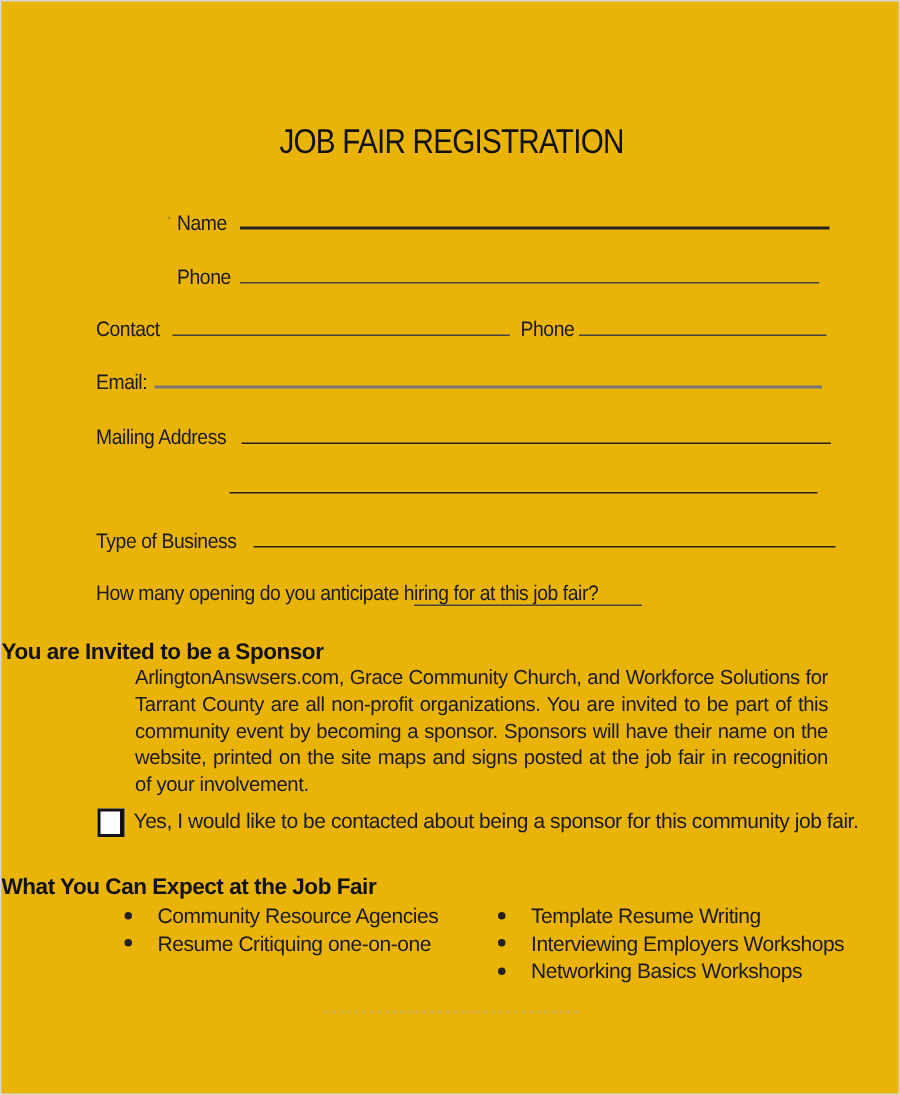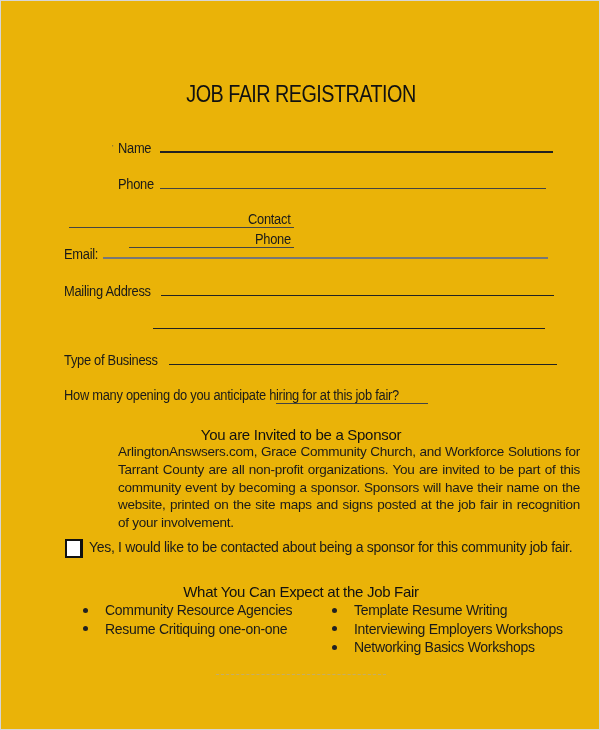--- a/index.html
+++ b/index.html
@@ -5,22 +5,22 @@
     html, body { margin: 0; padding: 0; background: #ffffff; }
     body { width: 600px; height: 730px; overflow: hidden; position: relative; font-family: "Liberation Sans", sans-serif; color: #1a1a1a; }
     .page { position: absolute; left: 0; top: 0; width: 598px; height: 728px; border: 1px solid #d6d6d6; background: #eab308; }
     .title { position: absolute; left: 0; width: 600px; top: 80px; text-align: center; font-family: "Liberation Sans Narrow", "Liberation Sans", sans-serif; font-size: 23px; letter-spacing: -0.6px; transform: scaleX(0.86); transform-origin: center; color: #111; }
     .row { position: absolute; display: flex; align-items: flex-end; font-size: 14px; letter-spacing: -0.3px; }
     .row .lbl { white-space: nowrap; transform: scaleX(0.92); transform-origin: left bottom; }
     .line { border-bottom: 1.5px solid #222; height: 0; margin-bottom: 3px; }
     .line.thin { border-bottom: 1px solid #444; }
     .line.gray { border-bottom: 2px solid #777; }
     .mark { position: absolute; font-size: 8px; color: #555; }
-    .h2 { position: absolute; left: 0; width: 600px; text-align: center; font-weight: normal; font-size: 15px; letter-spacing: -0.3px; color: #111; }
-    .para { position: absolute; left: 89px; width: 462px; top: 442px; font-size: 13.5px; line-height: 17.8px; text-align: justify; letter-spacing: -0.25px; color: #1a1a1a; margin-left: 28px; }
+    .h2 { position: absolute; left: 0; width: 600px; text-align: left; font-weight: bold; font-size: 15px; letter-spacing: -0.3px; color: #111; }
+    .para { position: absolute; left: 89px; width: 462px; top: 442px; font-size: 13.5px; line-height: 17.8px; text-align: justify; letter-spacing: -0.25px; color: #1a1a1a; }
     .checkbox-row { position: absolute; left: 64px; top: 538px; display: flex; align-items: flex-start; font-size: 14px; letter-spacing: -0.3px; }
     .checkbox { width: 13px; height: 15px; border: 2px solid #111; border-right-width: 3px; border-bottom-width: 2px; margin-right: 6px; background: #fff; }
     .bullets { position: absolute; top: 600px; font-size: 14px; letter-spacing: -0.3px; line-height: 18.5px; }
     .bullets .item { display: flex; align-items: center; }
     .bullets .dot { width: 5px; height: 5px; border-radius: 50%; background: #222; margin-right: 17px; margin-left: 4px; }
     .cutoff { position: absolute; top: 673px; left: 215px; width: 170px; height: 4px; border-top: 1px dashed #aaa; opacity: 0.6; }
   </style>
 </head>
 <body>
 
@@ -32,21 +32,21 @@
   <div class="row" style="left:117px; top:139px;">
     <span class="lbl">Name</span>
     <div class="line" style="width:393px; margin-left:6px; border-bottom-width:2px;"></div>
   </div>
 
   <div class="row" style="left:117px; top:175px;">
     <span class="lbl">Phone</span>
     <div class="line thin" style="width:386px; margin-left:3px;"></div>
   </div>
 
-  <div class="row" style="left:63px; top:210px;flex-direction:column;">
+  <div class="row" style="left:63px; top:210px;">
     <span class="lbl">Contact</span>
     <div class="line thin" style="width:225px; margin-left:5px;"></div>
     <span class="lbl" style="margin-left:7px;">Phone</span>
     <div class="line thin" style="width:165px; margin-left:0px;"></div>
   </div>
 
   <div class="row" style="left:63px; top:245px;">
     <span class="lbl">Email:</span>
     <div class="line gray" style="width:445px; margin-left:2px;"></div>
   </div>

